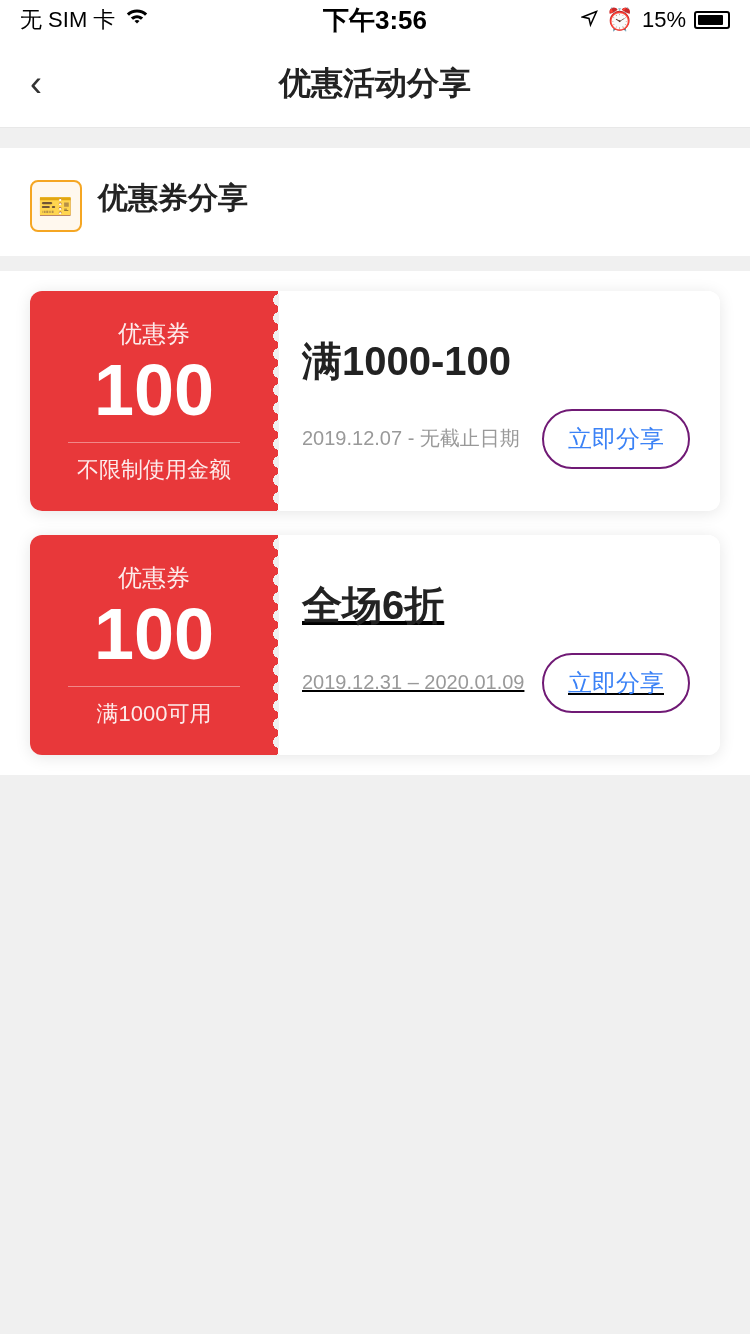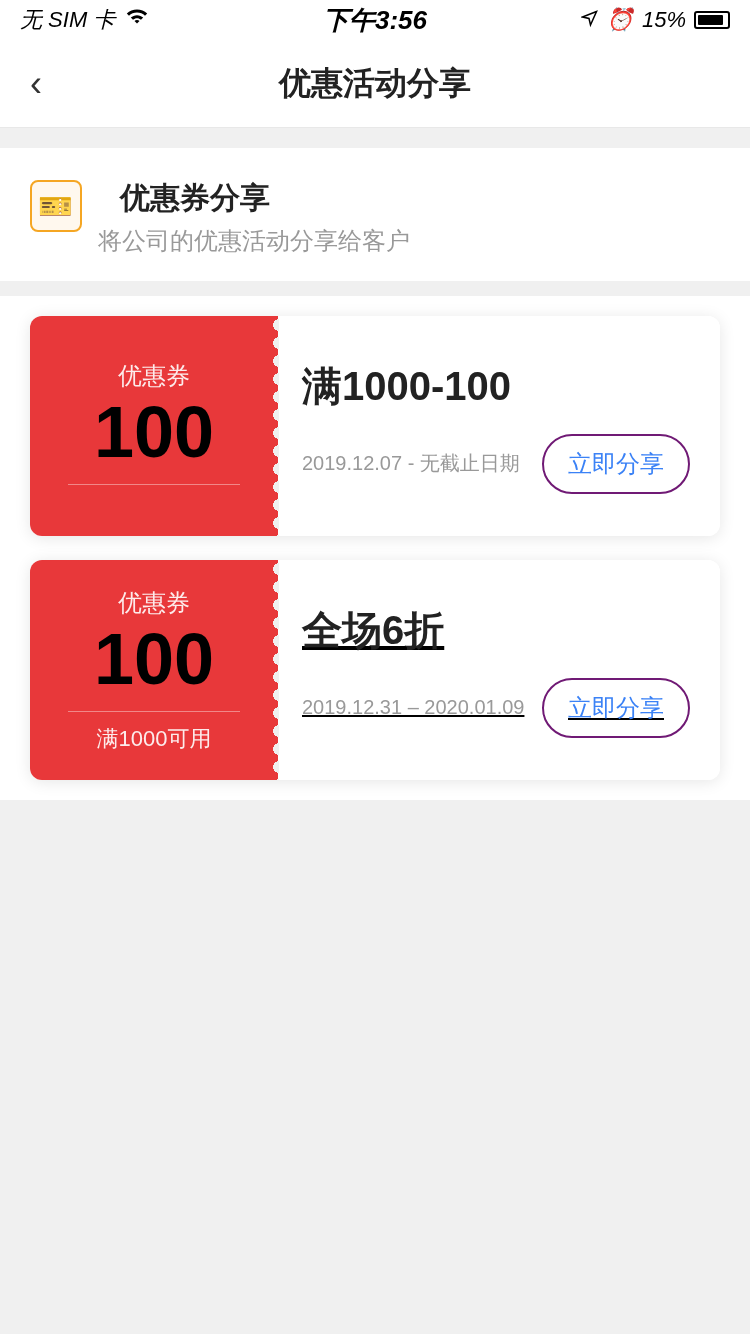--- a/index.html
+++ b/index.html
@@ -17,21 +17,20 @@
     .status-bar {
       width: 100%;
       height: 40px;
       background: #fff;
       display: flex;
       align-items: center;
       justify-content: space-between;
       padding: 0 20px;
       font-size: 24px;
       font-weight: 500;
-      font-style: italic;
     }
     .status-left {
       display: flex;
       align-items: center;
       gap: 10px;
       font-size: 22px;
     }
     .status-center {
       font-size: 26px;
       font-weight: 600;
@@ -108,21 +107,20 @@
       font-size: 28px;
       flex-shrink: 0;
       margin-top: 2px;
     }
     .section-text-wrap {}
     .section-title {
       font-size: 30px;
       font-weight: 600;
       color: #222;
       margin-bottom: 6px;
-      margin-left: 22px;
     }
     .section-desc {
       font-size: 24px;
       color: #999;
     }
 
     
     .coupon-list {
       background: #fff;
       margin-top: 15px;
@@ -144,21 +142,21 @@
     }
 
     .coupon-label {
       font-size: 24px;
       color: rgba(255,255,255,0.9);
       margin-bottom: 4px;
     }
     .coupon-amount {
       font-size: 72px;
       font-weight: 700;
-      color: #000000;
+      color: #ffffff;
       line-height: 1;
       margin-bottom: 8px;
     }
     .coupon-condition {
       font-size: 22px;
       color: rgba(255,255,255,0.9);
       margin-top: 4px;
     }
     .coupon-name {
       font-size: 40px;
@@ -232,21 +230,20 @@
 
 <div class="nav-bar">
   <div class="back-btn">‹</div>
   <div class="nav-title">优惠活动分享</div>
 </div>
 
 <div class="section-header">
   <div class="section-icon">🎫</div>
   <div class="section-text-wrap">
     <div class="section-title">优惠券分享</div>
-    <div class="section-desc">将公司的优惠活动分享给客户</div>
   </div>
 </div>
 
 <div class="coupon-list">
 
   <div class="coupon-card" style="border-radius:12px; overflow:hidden; box-shadow:0 2px 16px rgba(0,0,0,0.10);">
 
     <div style="
       width:248px;
       flex-shrink:0;
@@ -267,20 +264,21 @@
         height:100%;
         background: radial-gradient(circle at right, #f0f0f0 6px, transparent 6px);
         background-size: 14px 18px;
         background-repeat: repeat-y;
         z-index:5;
       "></div>
 
       <div class="coupon-label">优惠券</div>
       <div class="coupon-amount">100</div>
       <div style="width:80%;height:1px;background:rgba(255,255,255,0.4);margin:8px 0;"></div>
+      <div class="coupon-condition">不限制使用金额</div>
     </div>
 
     <div style="
       flex:1;
       background:#fff;
       display:flex;
       flex-direction:column;
       justify-content:center;
       padding: 20px 30px 20px 24px;
     ">

